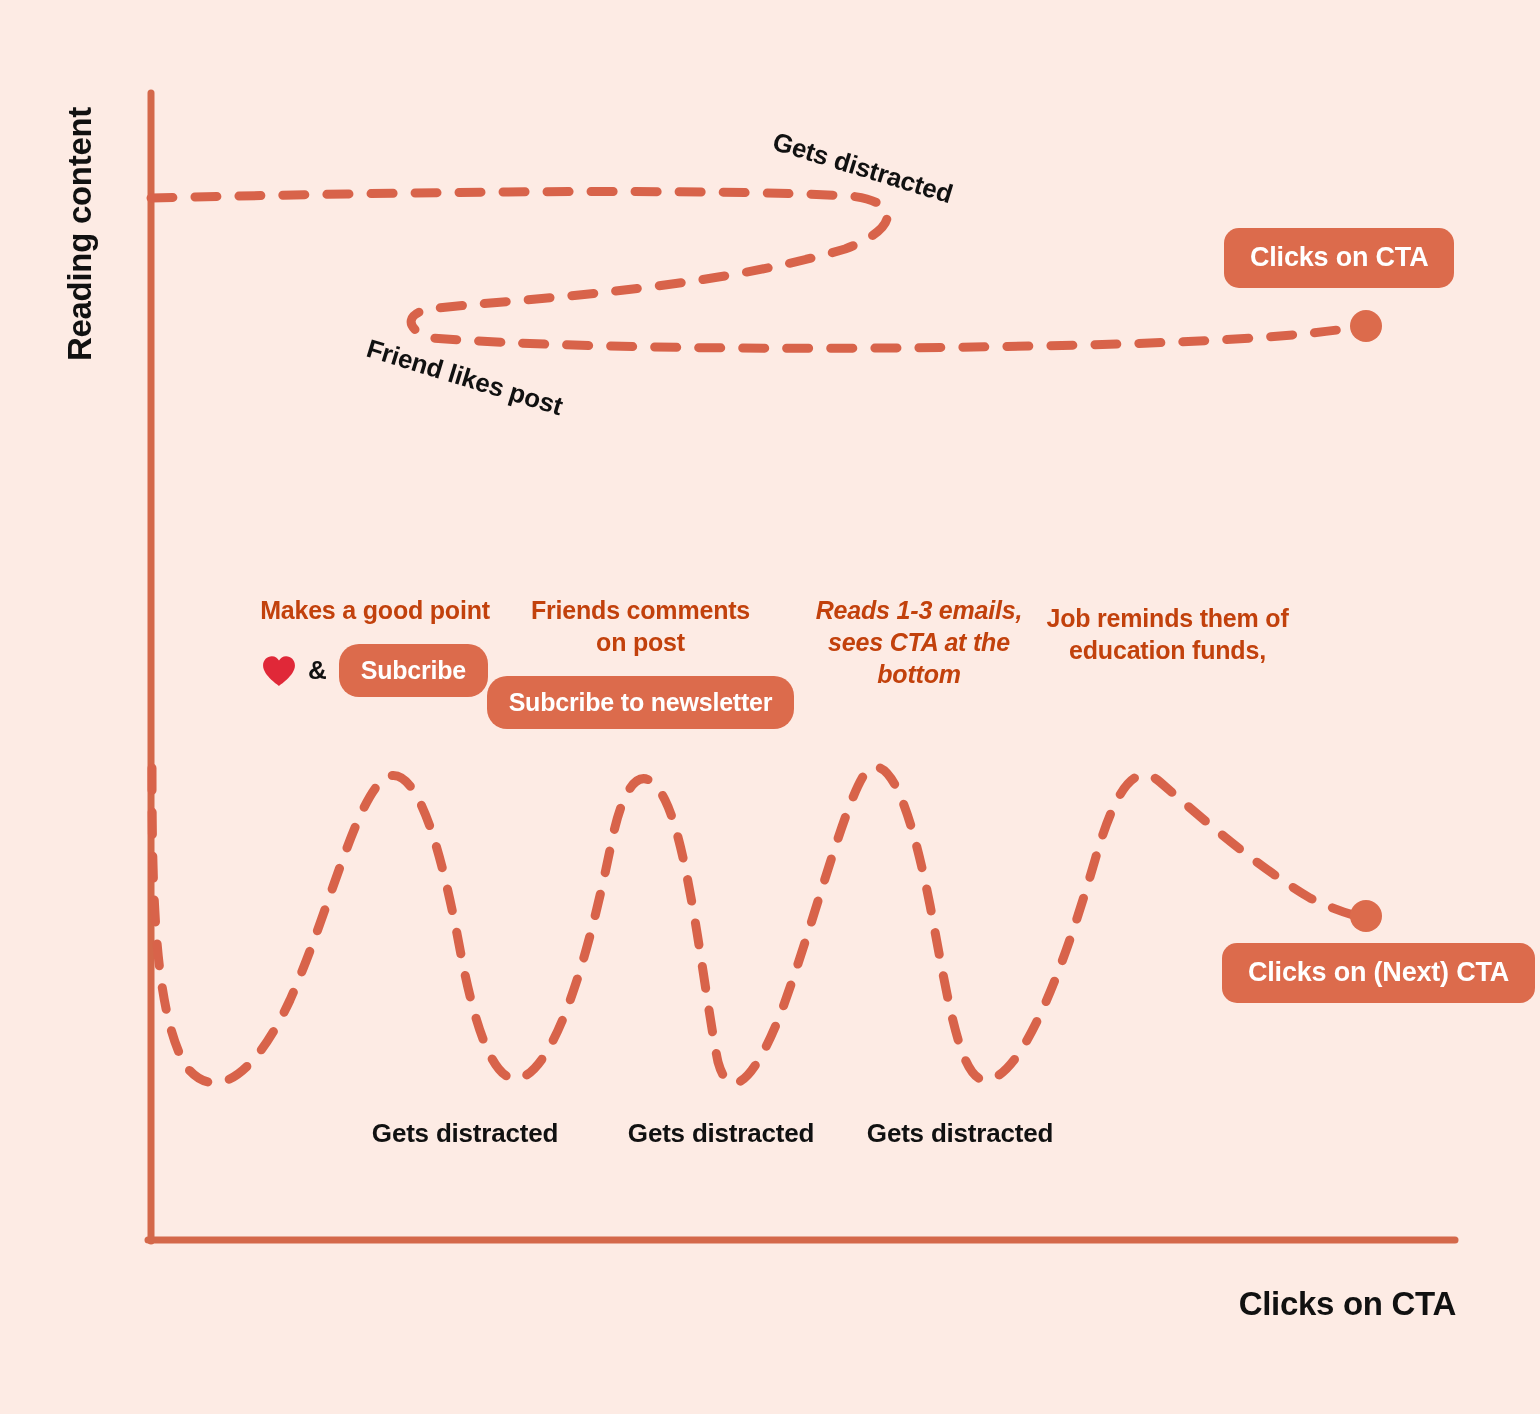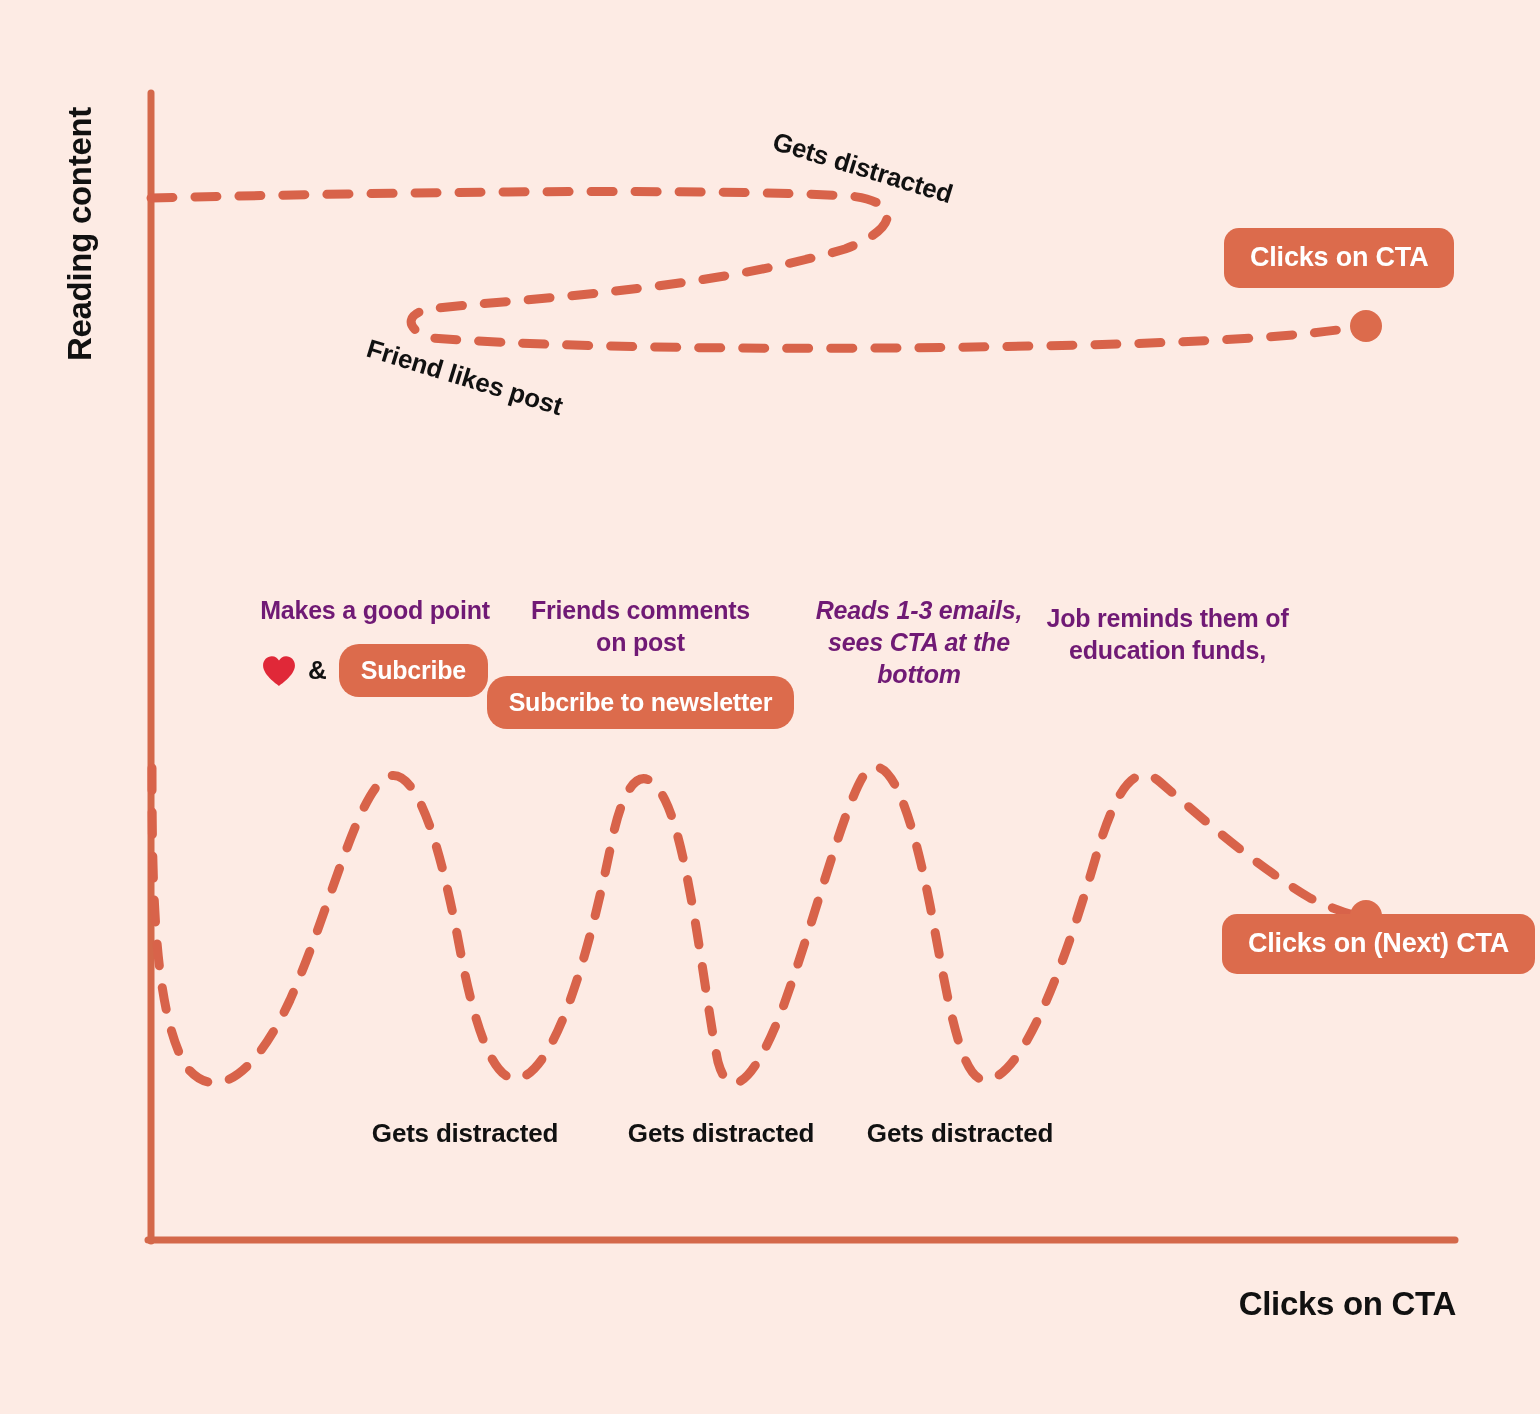--- a/index.html
+++ b/index.html
@@ -70,21 +70,21 @@
   }
 
   
   .stage-col {
     position: absolute;
     top: 594px;
     text-align: center;
   }
   .stage-caption {
     font-weight: bold;
-    color: #701a75;
+    color: #c2410c;
     font-size: 25px;
     line-height: 1.28;
     letter-spacing: -0.2px;
   }
   .stage-action {
     margin-top: 18px;
     display: flex;
     align-items: center;
     justify-content: center;
     gap: 12px;
@@ -137,21 +137,21 @@
 
   
   #cta-top {
     position: absolute;
     left: 1224px;
     top: 228px;
   }
   #cta-bottom {
     position: absolute;
     left: 1222px;
-    top: 914px;
+    top: 943px;
   }
 </style>
 </head>
 <body>
 
 <div id="stage">
 
   <svg id="chart-svg" viewBox="0 0 1540 1414">
 
     <line x1="151" y1="93" x2="151" y2="1241" stroke="#D4684A" stroke-width="7" stroke-linecap="round"></line>

